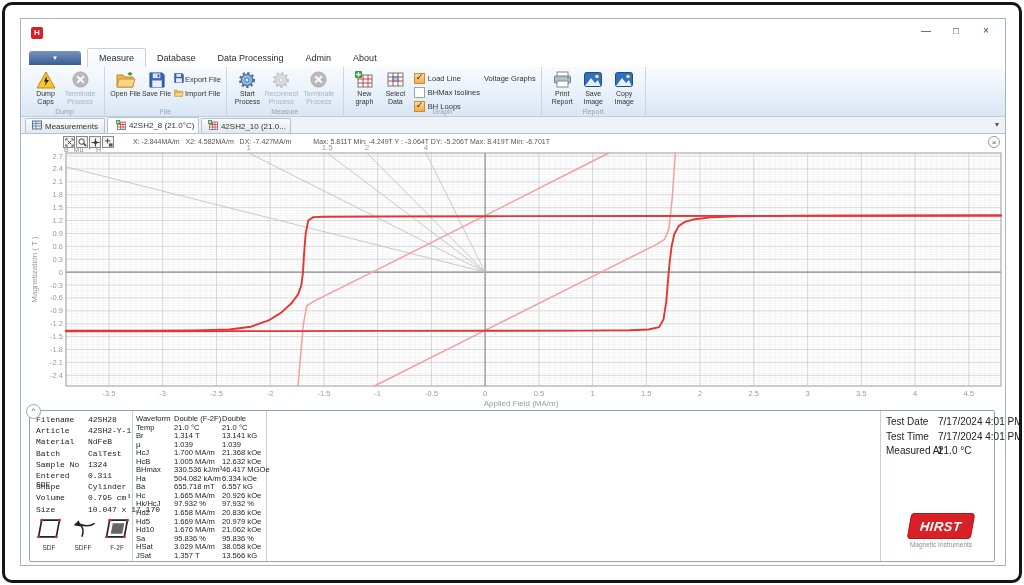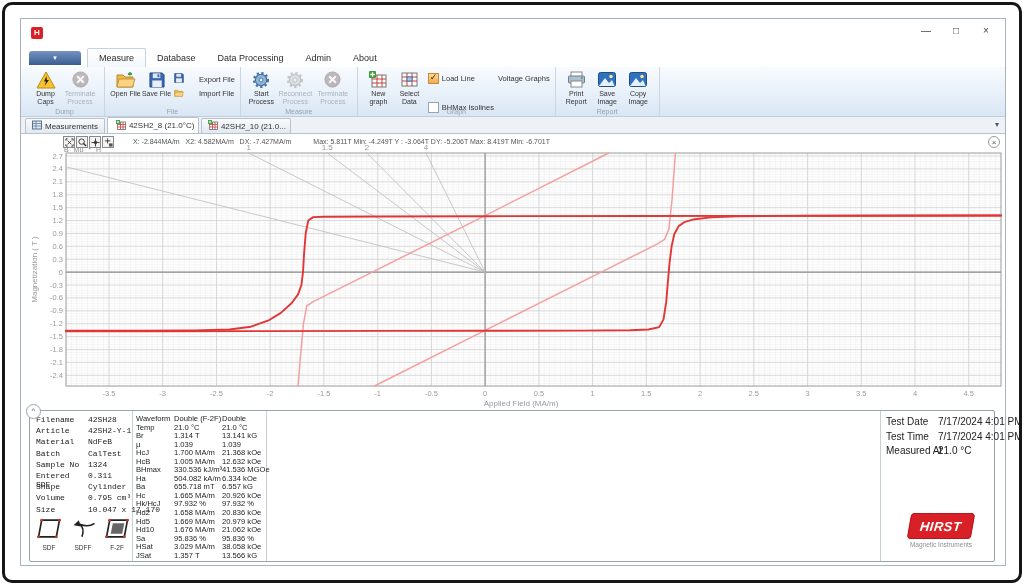--- a/index.html
+++ b/index.html
@@ -28,22 +28,22 @@
   .ribbon{position:absolute;top:48px;left:0;right:0;height:50px;display:flex;align-items:stretch;padding-left:4px;
           background:linear-gradient(#f8fbfe,#e3edf8 70%,#d9e6f4);border-bottom:1px solid #bfcddc;box-sizing:border-box;}
   .rgroup{position:relative;display:flex;align-items:flex-start;padding:2px 5px 10px 5px;border-right:1px solid #c9d6e3;}
   .glabel{position:absolute;bottom:1px;left:0;right:0;text-align:center;font-size:7px;color:#96a3b1;}
   .bigbtn{display:flex;flex-direction:column;align-items:center;width:31px;padding-top:1px;gap:1px;cursor:default;}
   .bicon{height:19px;display:flex;align-items:center;}
   .blabel{font-size:7px;line-height:8px;color:#333;text-align:center;}
   .bigbtn.disabled .blabel{color:#a9b3bd;}
   .bigbtn.disabled svg{opacity:.45;filter:grayscale(.85);}
   .smallcol{display:flex;flex-direction:column;gap:3px;padding-top:4px;margin-left:2px;}
-  .smallbtn{display:flex;align-items:center;gap:15px;font-size:7.5px;color:#333;white-space:nowrap;}
-  .cbcol{display:flex;flex-direction:column;gap:18px;padding-top:4px;margin-left:3px;}
+  .smallbtn{display:flex;align-items:center;gap:1px;font-size:7.5px;color:#333;white-space:nowrap;}
+  .cbcol{display:flex;flex-direction:column;gap:3px;padding-top:4px;margin-left:3px;}
   .cbrow{display:flex;align-items:center;gap:3px;font-size:7.5px;color:#333;white-space:nowrap;}
   .cbx{width:9px;height:9px;border:1px solid #98a5b3;background:#fff;position:relative;flex:none;}
   .cbx.checked{background:linear-gradient(#fcd9a0,#f3ac4b);border-color:#c88d35;}
   .cbx.checked::after{content:"✓";position:absolute;left:1px;top:-2px;font-size:9px;color:#3f2c00;}
   .voltbtn{font-size:7.5px;color:#333;padding-top:5px;margin-left:4px;white-space:nowrap;}
 
   
   .doctabs{position:absolute;top:98px;left:0;right:0;height:17px;background:#eef2f7;border-bottom:1px solid #b6c2cf;
            display:flex;align-items:flex-end;padding-left:4px;box-sizing:border-box;}
   .dtab{display:flex;align-items:center;gap:3px;height:14px;padding:0 6px;font-size:8px;color:#333;
@@ -513,21 +513,21 @@
             <span class="c2">21.368 kOe</span>
           </div>
           <div class="rrow">
             <span class="c0">HcB</span>
             <span class="c1">1.005 MA/m</span>
             <span class="c2">12.632 kOe</span>
           </div>
           <div class="rrow">
             <span class="c0">BHmax</span>
             <span class="c1">330.536 kJ/m³</span>
-            <span class="c2">41.536 MGOe</span>
+            <span class="c2">46.417 MGOe</span>
           </div>
           <div class="rrow">
             <span class="c0">Ha</span>
             <span class="c1">504.082 kA/m</span>
             <span class="c2">6.334 kOe</span>
           </div>
           <div class="rrow">
             <span class="c0">Ba</span>
             <span class="c1">655.718 mT</span>
             <span class="c2">6.557 kG</span>

